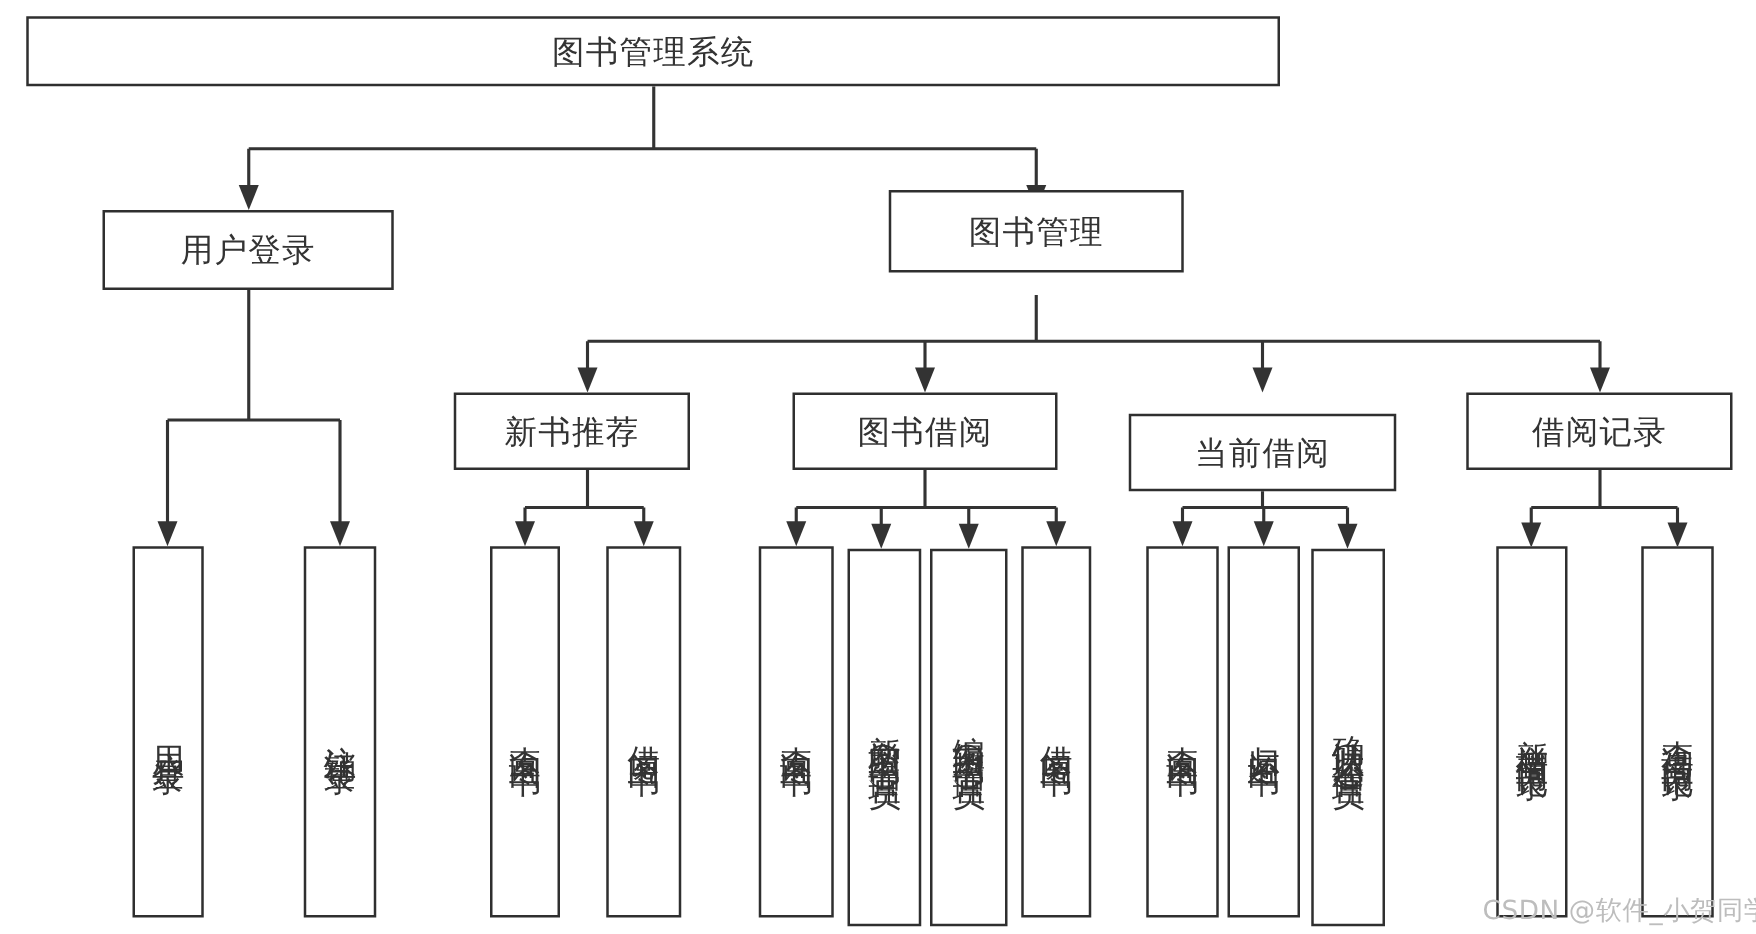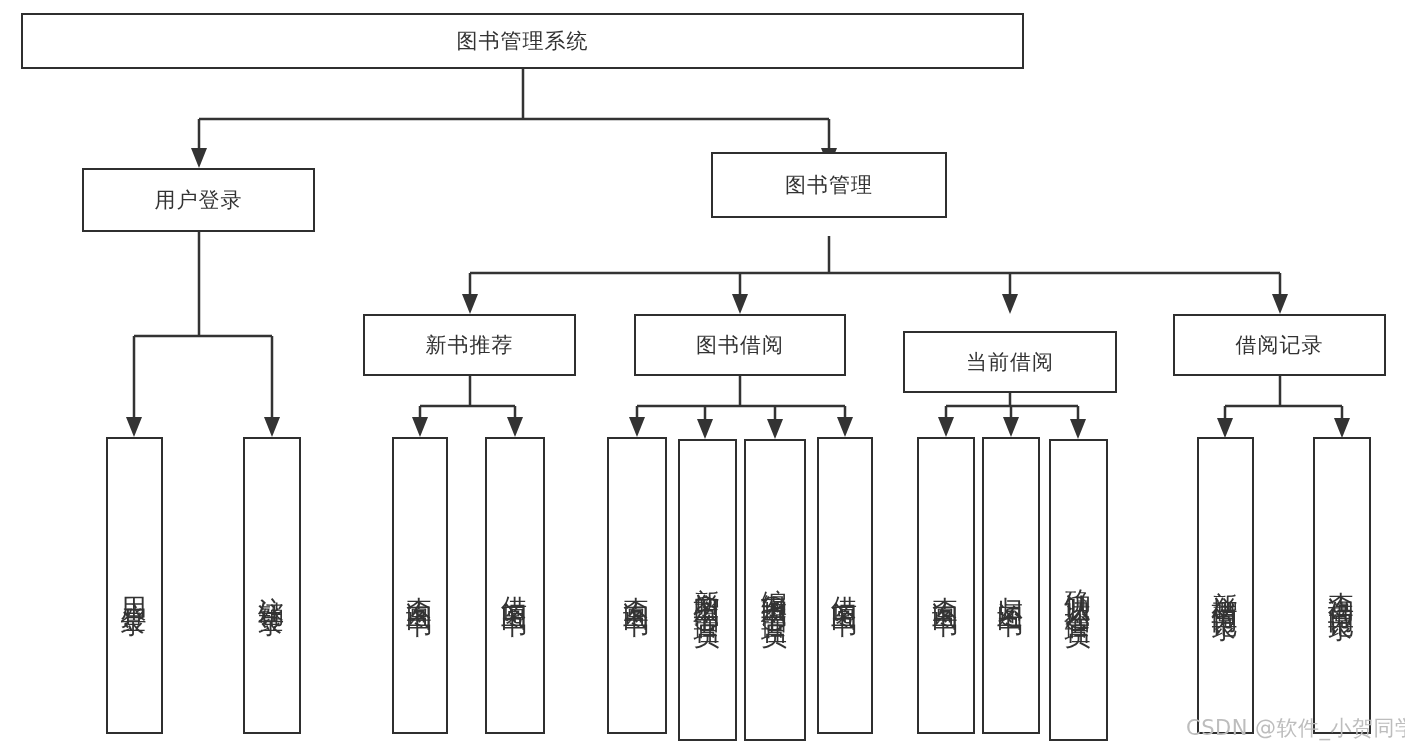--- a/index.html
+++ b/index.html
@@ -14,21 +14,21 @@
   #connectors path{stroke:#333333;stroke-width:2.5;fill:none;}
   #connectors polygon{fill:#333333;stroke:none;}
   .box{
     position:absolute;
     box-sizing:border-box;
     border:2.5px solid #2f2f2f;
     background:#ffffff;
     display:flex;align-items:center;justify-content:center;
     color:#333333;
   }
-  .box.h{font-size:21px;letter-spacing:1px;white-space:nowrap;}
+  .box.h{font-size:26px;letter-spacing:1px;white-space:nowrap;}
   .box.v{font-size:26px;}
   .box.v .vt{
     writing-mode:vertical-rl;
     text-orientation:mixed;
     letter-spacing:5px;
     white-space:nowrap;
   }
   .watermark{
     position:absolute;
     left:1186px;top:714px;
@@ -73,21 +73,21 @@
       <polygon points="1217,418 1233,418 1225,438"></polygon>
       <polygon points="1334,418 1350,418 1342,438"></polygon>
     </g>
   </svg>
 
   <div class="box h" style="left:21px;top:13px;width:1003px;height:56px;">图书管理系统</div>
 
   <div class="box h" style="left:82px;top:168px;width:233px;height:64px;">用户登录</div>
   <div class="box h" style="left:711px;top:152px;width:236px;height:66px;">图书管理</div>
 
-  <div class="box h" style="left:363px;top:314px;width:213px;height:62px;">新书推荐</div>
+  <div class="box h" style="left:363px;top:314px;width:189px;height:62px;">新书推荐</div>
   <div class="box h" style="left:634px;top:314px;width:212px;height:62px;text-align:center;">图书借阅</div>
   <div class="box h" style="left:903px;top:331px;width:214px;height:62px;">当前借阅</div>
   <div class="box h" style="left:1173px;top:314px;width:213px;height:62px;text-align:right;">借阅记录</div>
 
   <div class="box v" style="left:106px;top:437px;width:57px;height:297px;">
     <span class="vt">用户登录</span>
   </div>
   <div class="box v" style="left:243px;top:437px;width:58px;height:297px;">
     <span class="vt">注销登录</span>
   </div>

